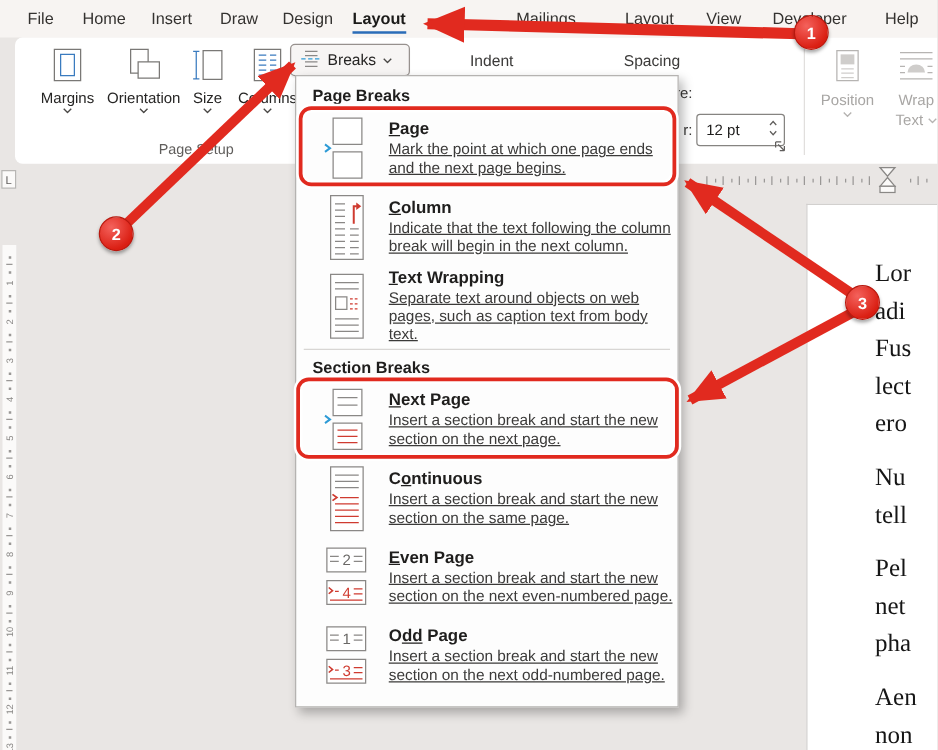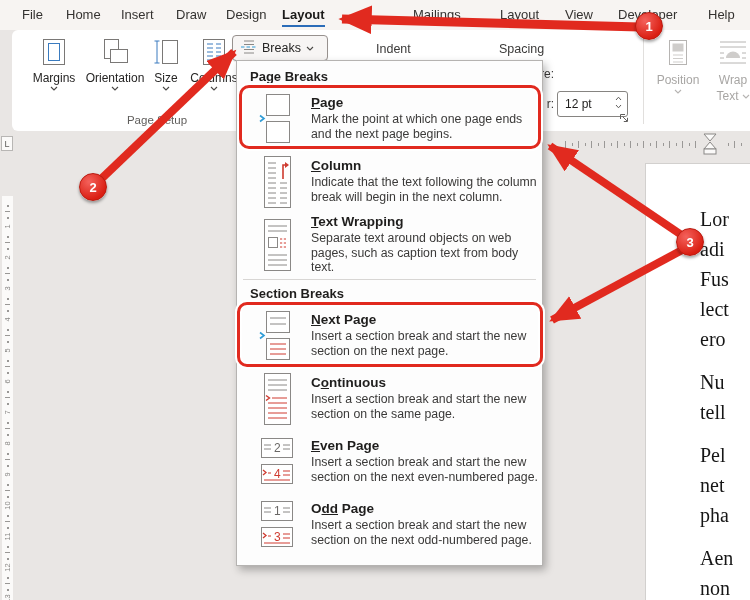--- a/index.html
+++ b/index.html
@@ -43,21 +43,21 @@
   .page { position:absolute; left:645px; top:163px; width:105px; height:437px; background:#ffffff; border-left:1px solid #d2d0ce; border-top:1px solid #d2d0ce; padding:40px 0 0 54px; overflow:hidden; }
   .page p { font-family:"Liberation Serif", serif; font-size:20px; line-height:30px; color:#161616; margin:0 0 13px 0; white-space:nowrap; }
   
   .menu { position:absolute; left:236px; top:60px; width:307px; height:506px; background:#fdfdfd; border:1px solid #b5b3b1; box-shadow:3px 4px 8px rgba(0,0,0,.28); padding-top:5px; }
   .m-header { height:21px; padding-left:13px; font-size:13px; font-weight:700; color:#1f1e1d; display:flex; align-items:center; }
   .mi { height:63px; display:flex; align-items:center; padding-left:12px; cursor:default; }
   .mi-ic { width:56px; display:flex; justify-content:center; flex:none; }
   .mi-tx { flex:1; padding-left:6px; }
   .mi-title { font-size:13.5px; font-weight:700; color:#1f1e1d; margin-bottom:2px; }
   .mi-title .u { text-decoration:underline; }
-  .mi-desc { font-size:12.3px; color:#3b3a39; line-height:1.2; }
+  .mi-desc { font-size:12.3px; color:#3b3a39; line-height:1.2;text-decoration:underline; }
   .m-sep { height:1px; background:#d8d6d4; margin:3px 6px; }
   
   .hlbox { position:absolute; border:3px solid #e12a1f; border-radius:10px; box-shadow:0 0 0 2px #ffffff, inset 0 0 0 2px #ffffff; pointer-events:none; }
   .overlay { position:absolute; left:0; top:0; pointer-events:none; }
   .badge { position:absolute; width:28px; height:28px; border-radius:50%;
     background:radial-gradient(circle at 35% 30%, #f4625c, #da1e12 72%);
     border:1.5px solid #b8180e; box-shadow:0 2px 3px rgba(0,0,0,.35);
     color:#fff; font-size:13px; font-weight:700; display:flex; align-items:center; justify-content:center; }
 </style>
 </head>

